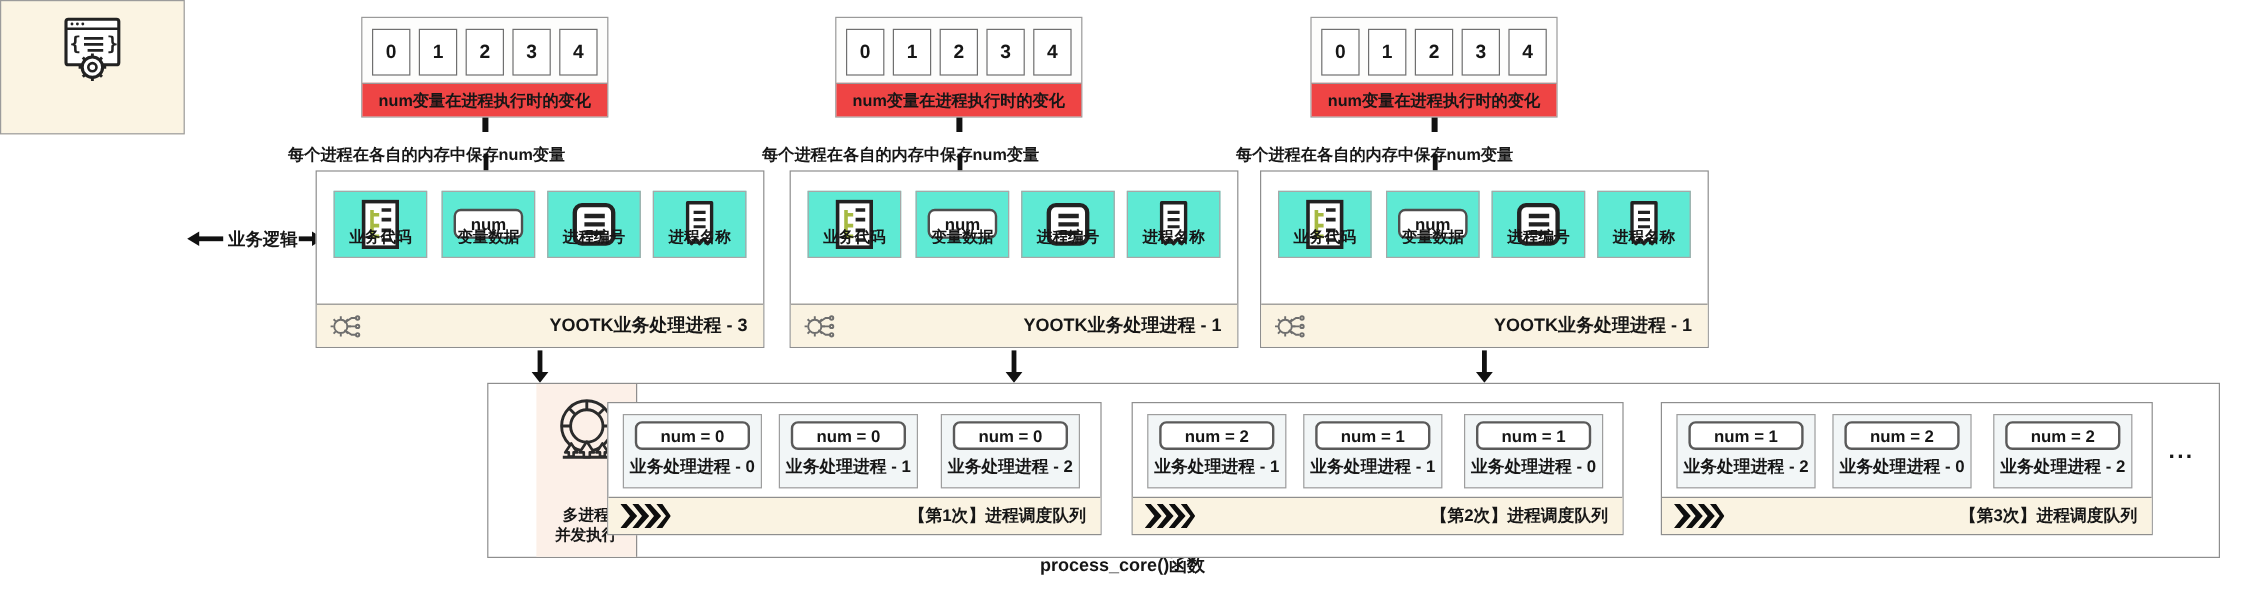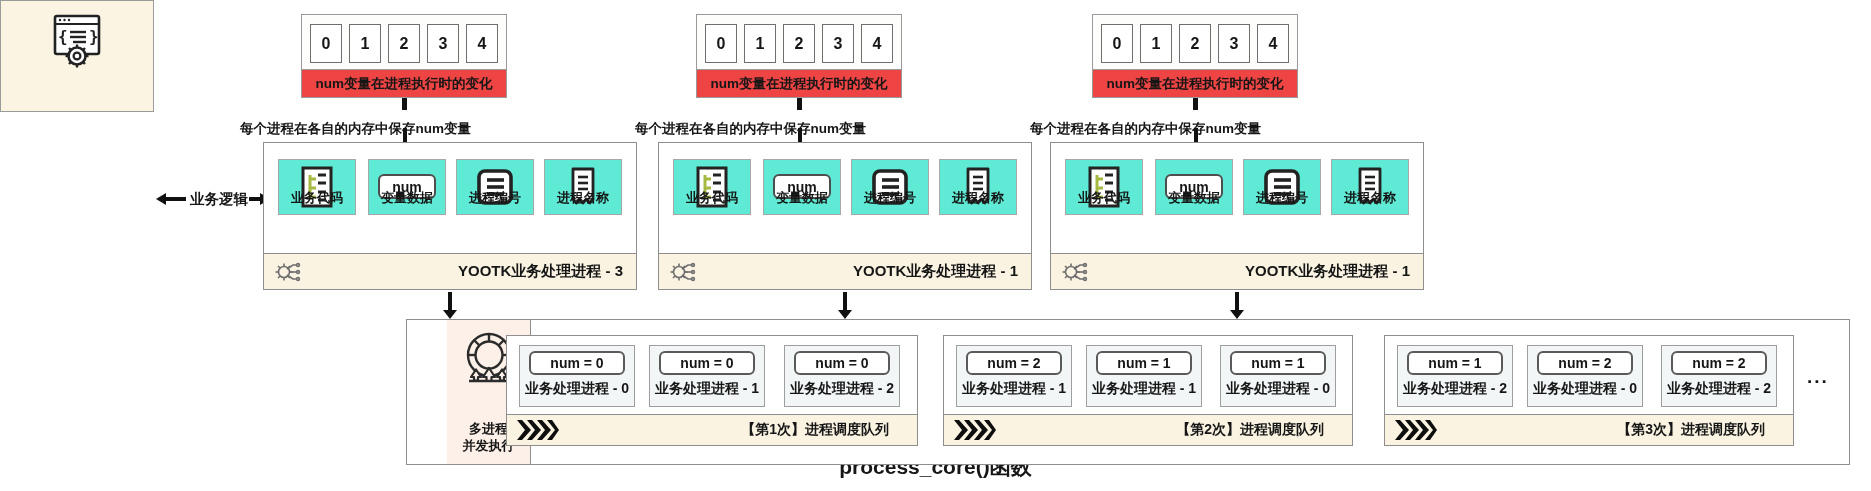--- a/index.html
+++ b/index.html
@@ -1,20 +1,20 @@
 <!DOCTYPE html>
 <html><head>
 <meta charset="utf-8">
 <style>
   html,body{margin:0;padding:0;background:#fff;}
   .canvas{position:relative;width:1871px;height:491px;background:#fff;overflow:hidden;
           font-family:"Liberation Sans","DejaVu Sans",sans-serif;color:#161616;font-weight:700;}
   
   .leftbox{left:3px;top:143px;width:152px;height:110px;background:#fbf4e3;border:1px solid #9b9b9b;text-align:center;}
-  .leftbox .lbl{position:absolute;bottom:10px;left:0;right:0;font-size:21px;}
+  .leftbox .lbl{position:absolute;bottom:10px;left:0;right:0;font-size:15px;}
   .leftbox svg{margin-top:12px;}
   
   .hl{position:absolute;height:4px;background:#111;}
   .vl{position:absolute;width:4px;background:#111;}
   .ah-l{position:absolute;width:0;height:0;border-top:6px solid transparent;border-bottom:6px solid transparent;border-right:10px solid #111;}
   .ah-r{position:absolute;width:0;height:0;border-top:6px solid transparent;border-bottom:6px solid transparent;border-left:10px solid #111;}
   .ah-d{position:absolute;width:0;height:0;border-left:7px solid transparent;border-right:7px solid transparent;border-top:9px solid #111;}
   .linklabel{position:absolute;left:187px;top:190px;width:64px;text-align:center;font-size:14.5px;}
   
   .numgroup{position:absolute;top:14px;width:206px;height:84px;background:#fdfdfc;border:1px solid #9a9a9a;box-sizing:border-box;}
@@ -36,21 +36,21 @@
   .bottombox{position:absolute;left:406px;top:319px;width:1444px;height:146px;background:#fff;border:1px solid #8e8e8e;box-sizing:border-box;}
   .mpbox{position:absolute;left:0;top:0;bottom:0;width:84px;background:#fcf0e8;border-right:1px solid #8e8e8e;text-align:center;box-sizing:border-box;margin-left:40px;}
   .mpbox svg{margin-top:8px;}
   .mplabel{position:absolute;bottom:9px;left:0;right:0;font-size:13px;line-height:1.35;}
   .queue{position:absolute;top:15px;height:111px;background:#fff;border:1px solid #8e8e8e;box-sizing:border-box;}
   .qcell{position:absolute;top:9px;width:116px;height:62px;background:#f2f6f7;border:1px solid #9e9e9e;box-sizing:border-box;text-align:center;}
   .qnum{margin:5px auto 0;width:96px;height:24px;background:#fff;border:2px solid #5a5a5a;border-radius:6px;font-size:14px;line-height:21px;box-sizing:border-box;}
   .qlabel{margin-top:5px;font-size:14px;}
   .qbar{position:absolute;left:0;right:0;bottom:0;height:30px;background:#faf3e2;border-top:1px solid #8e8e8e;display:flex;align-items:center;}
   .qbar svg{margin-left:10px;}
-  .qbar .qttl{flex:1;text-align:right;padding-right:28px;font-size:14px;}
+  .qbar .qttl{flex:1;text-align:right;padding-right:12px;font-size:14px;}
   .dots{position:absolute;left:1400px;top:46px;font-size:19px;letter-spacing:2px;}
 </style>
 </head>
 <body>
 
 <div class="canvas">
 
   <div class="leftbox">
     <svg width="64" height="56" viewBox="0 0 64 56">
       <rect x="10" y="3" width="44" height="38" rx="2" fill="#fff" stroke="#222" stroke-width="2.6"></rect>

